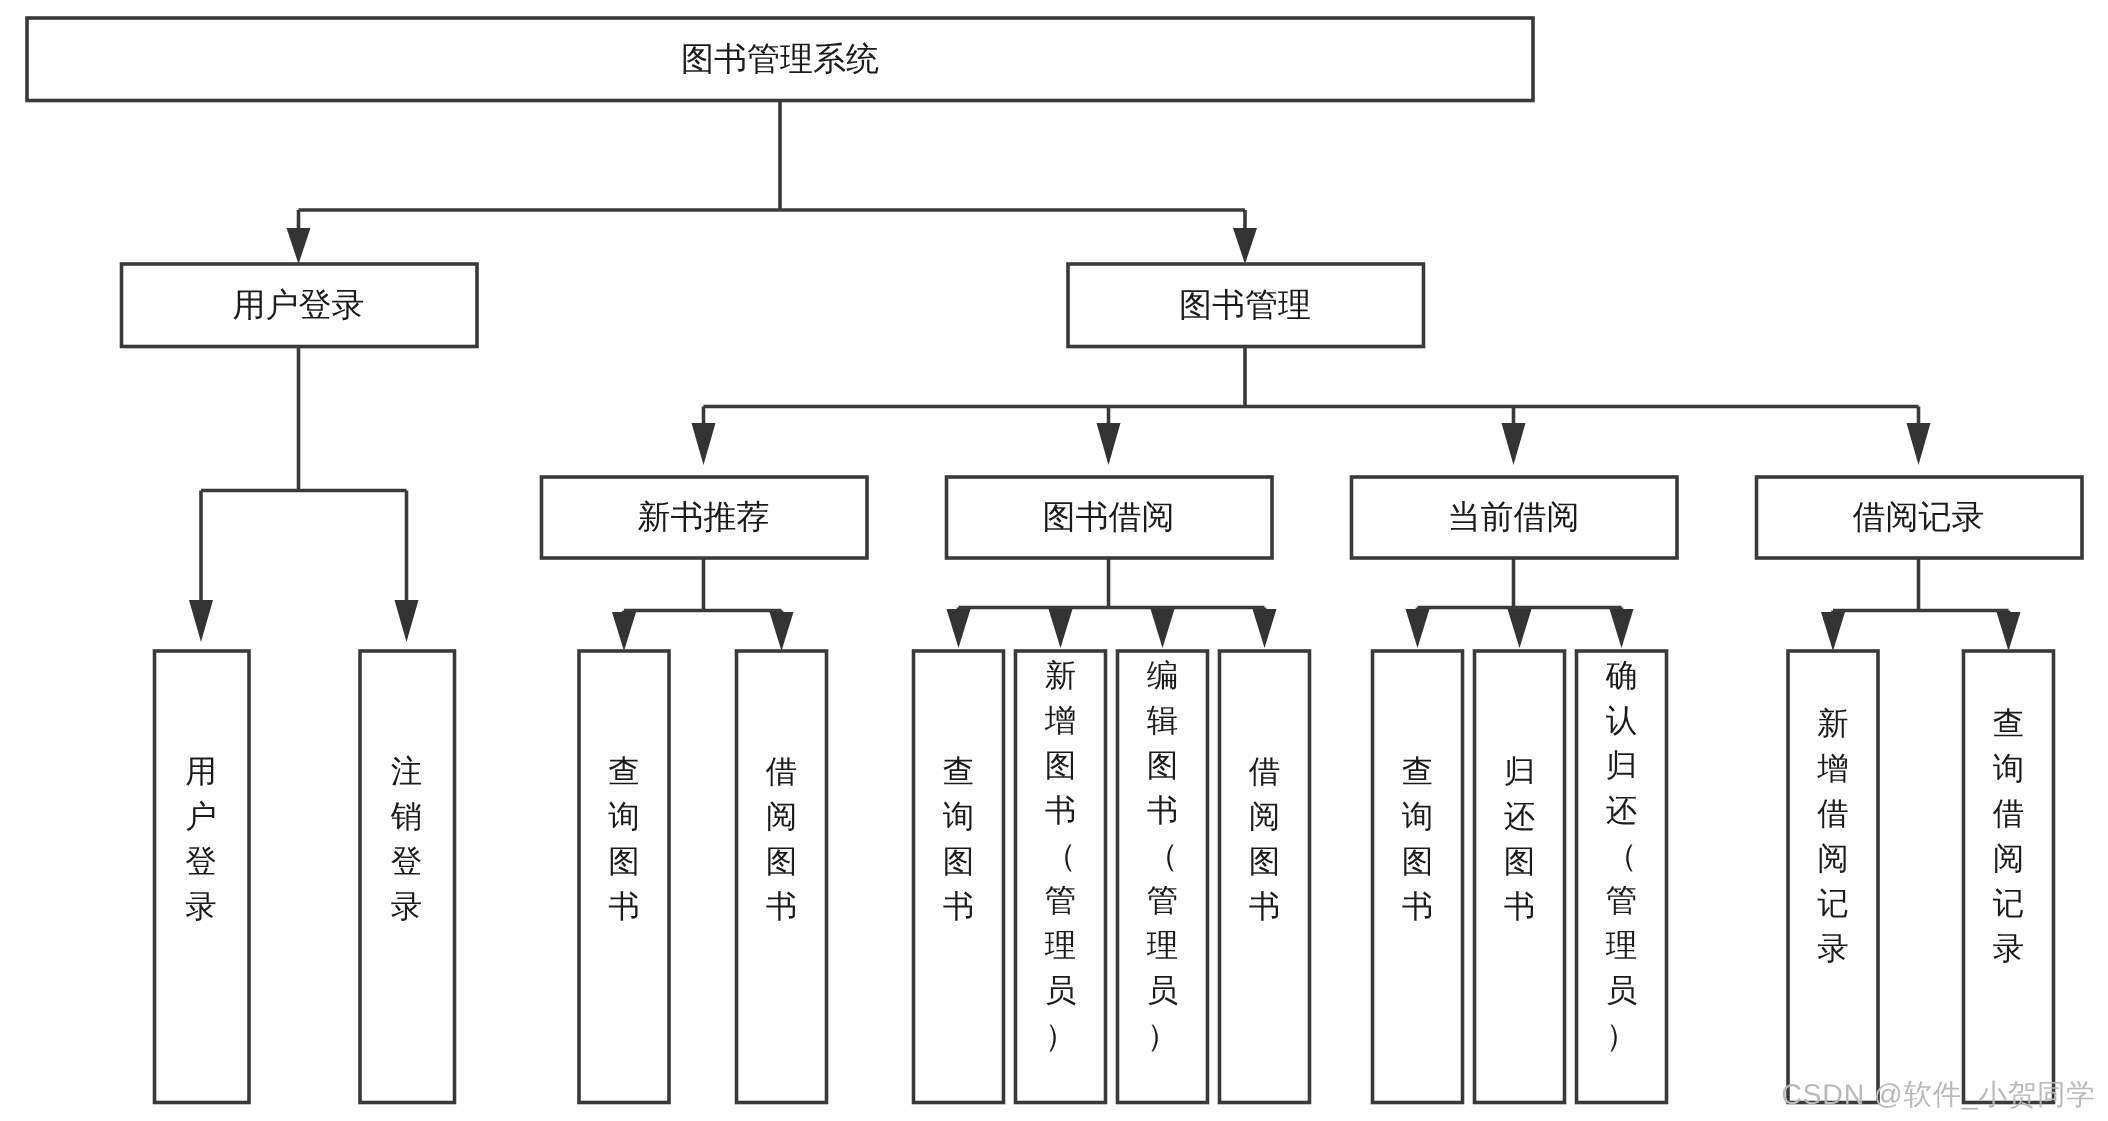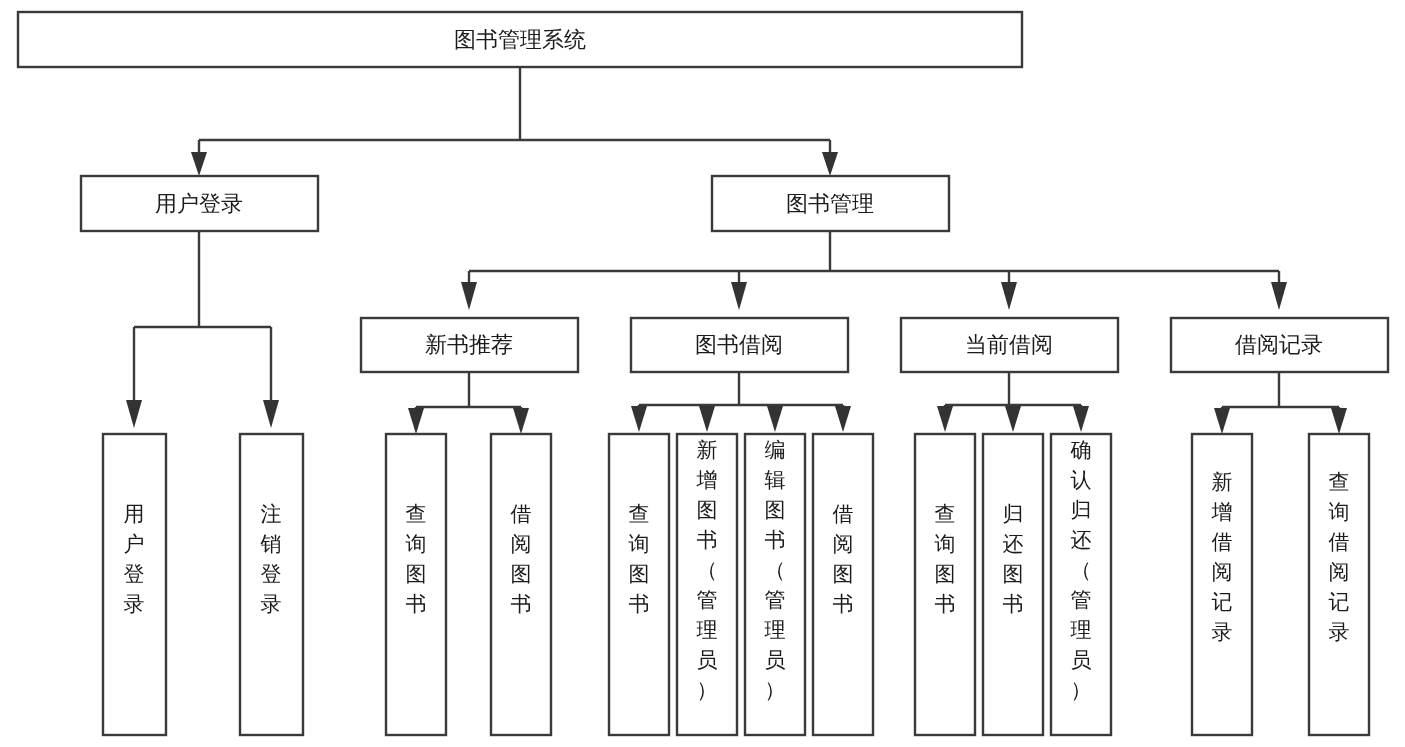--- a/index.html
+++ b/index.html
@@ -217,13 +217,14 @@
     <g>
       <rect class="node-box" x="1192" y="434" width="60" height="301"></rect>
       <text class="node-label-v" x="1222" y="489"><tspan x="1222" dy="0">新</tspan><tspan x="1222" dy="30">增</tspan><tspan x="1222" dy="30">借</tspan><tspan x="1222" dy="30">阅</tspan><tspan x="1222" dy="30">记</tspan><tspan x="1222" dy="30">录</tspan></text>
     </g>
     <g>
       <rect class="node-box" x="1309" y="434" width="60" height="301"></rect>
       <text class="node-label-v" x="1339" y="489"><tspan x="1339" dy="0">查</tspan><tspan x="1339" dy="30">询</tspan><tspan x="1339" dy="30">借</tspan><tspan x="1339" dy="30">阅</tspan><tspan x="1339" dy="30">记</tspan><tspan x="1339" dy="30">录</tspan></text>
     </g>
   </svg>
 
+  <div class="watermark">CSDN @软件_小贺同学</div>
 </div>
 
 </body></html>

